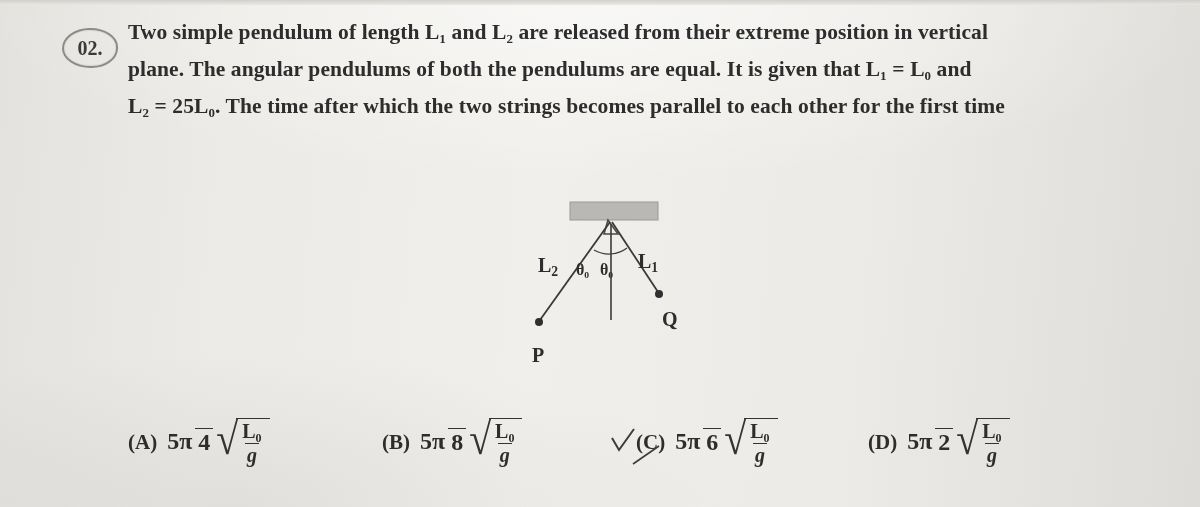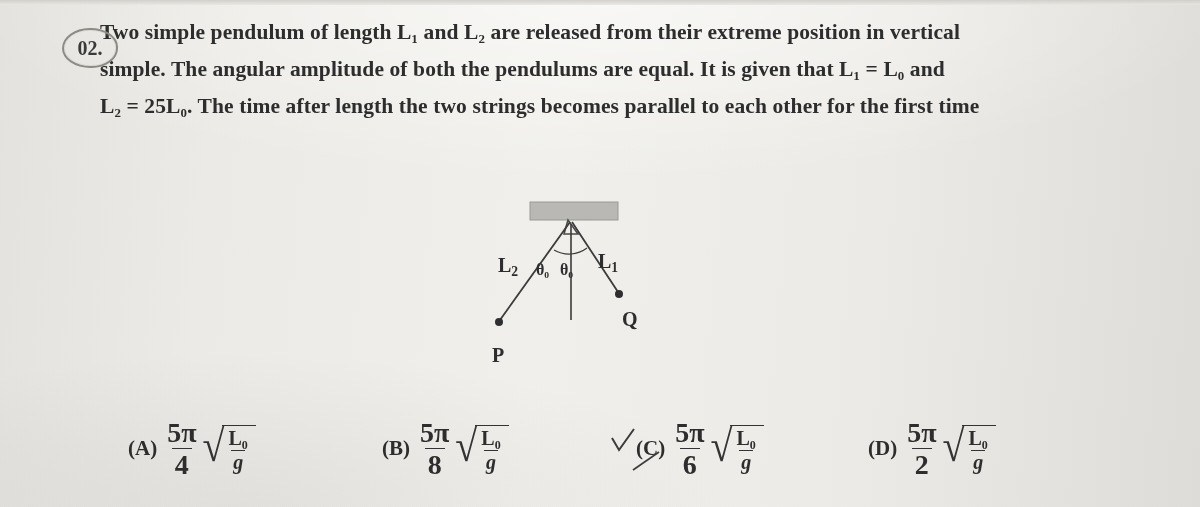--- a/index.html
+++ b/index.html
@@ -56,39 +56,39 @@
     text-align: center;
     font-size: 20px;
     font-weight: 700;
     color: #3a3a3a;
     border: 2px solid #8d8b86;
     border-radius: 50% 50% 48% 52% / 52% 48% 50% 50%;
     box-shadow: 0 0 0 1px rgba(160,158,152,.18) inset;
     background: transparent;
   }
   .qtext {
-    margin-left: 40px;
+    margin-left: 68px;
     font-size: 21.5px;
     line-height: 37px;
     letter-spacing: .1px;
     color: #2d2d2d;
     font-weight: 600;
   }
   .qtext .ln { display: block; white-space: nowrap; }
   sub {
     font-size: 0.68em;
     vertical-align: baseline;
     position: relative;
     top: 0.32em;
   }
 
   
   .figure {
     position: absolute;
-    left: 442px;
+    left: 482px;
     top: 196px;
     width: 260px;
     height: 186px;
   }
   .figure svg { display: block; }
   .flabel {
     position: absolute;
     font-size: 20px;
     font-weight: 600;
     color: #2d2d2d;
@@ -117,24 +117,24 @@
     color: #2d2d2d;
   }
   .opt-a { left: 128px; }
   .opt-b { left: 382px; }
   .opt-c { left: 636px; }
   .opt-d { left: 868px; }
 
   .optlabel { margin-right: 7px; font-size: 21px; }
   .frac {
     display: inline-flex;
-    flex-direction: column;
+    flex-direction: row;
     align-items: center;
     line-height: 1.05;
-    font-size: 28px;
+    font-size: 24px;
     margin-right: 3px;
   }
   .frac .num { padding: 0 3px 1px; }
   .frac .den { padding: 1px 3px 0; border-top: 1.6px solid #333; }
 
   .sqrt {
     display: inline-flex;
     align-items: stretch;
     position: relative;
     height: 48px;
@@ -180,22 +180,22 @@
 </head>
 <body>
 
 <div class="page"></div>
 <div class="top-edge"></div>
 
 <div class="qblock">
   <div class="qnum">02.</div>
   <div class="qtext">
     <span class="ln">Two simple pendulum of length L₁ and L₂ are released from their extreme position in vertical</span>
-    <span class="ln">simple. The angular amplitude of both the pendulums are equal. It is given that L₁ = L₀ and</span>
-    <span class="ln">L₂ = 25L₀. The time after length the two strings becomes parallel to each other for the first time</span>
+    <span class="ln">plane. The angular pendulums of both the pendulums are equal. It is given that L₁ = L₀ and</span>
+    <span class="ln">L₂ = 25L₀. The time after which the two strings becomes parallel to each other for the first time</span>
   </div>
 </div>
 
 <div class="figure">
   <svg width="260" height="186" viewBox="0 0 260 186">
 
     <rect x="88" y="6" width="88" height="18" fill="#b9b8b4" stroke="#9a9995" stroke-width="1"></rect>
 
     <path d="M126 24 L122 38 L136 38 Z" fill="none" stroke="#4a4a4a" stroke-width="1.6"></path>
 

